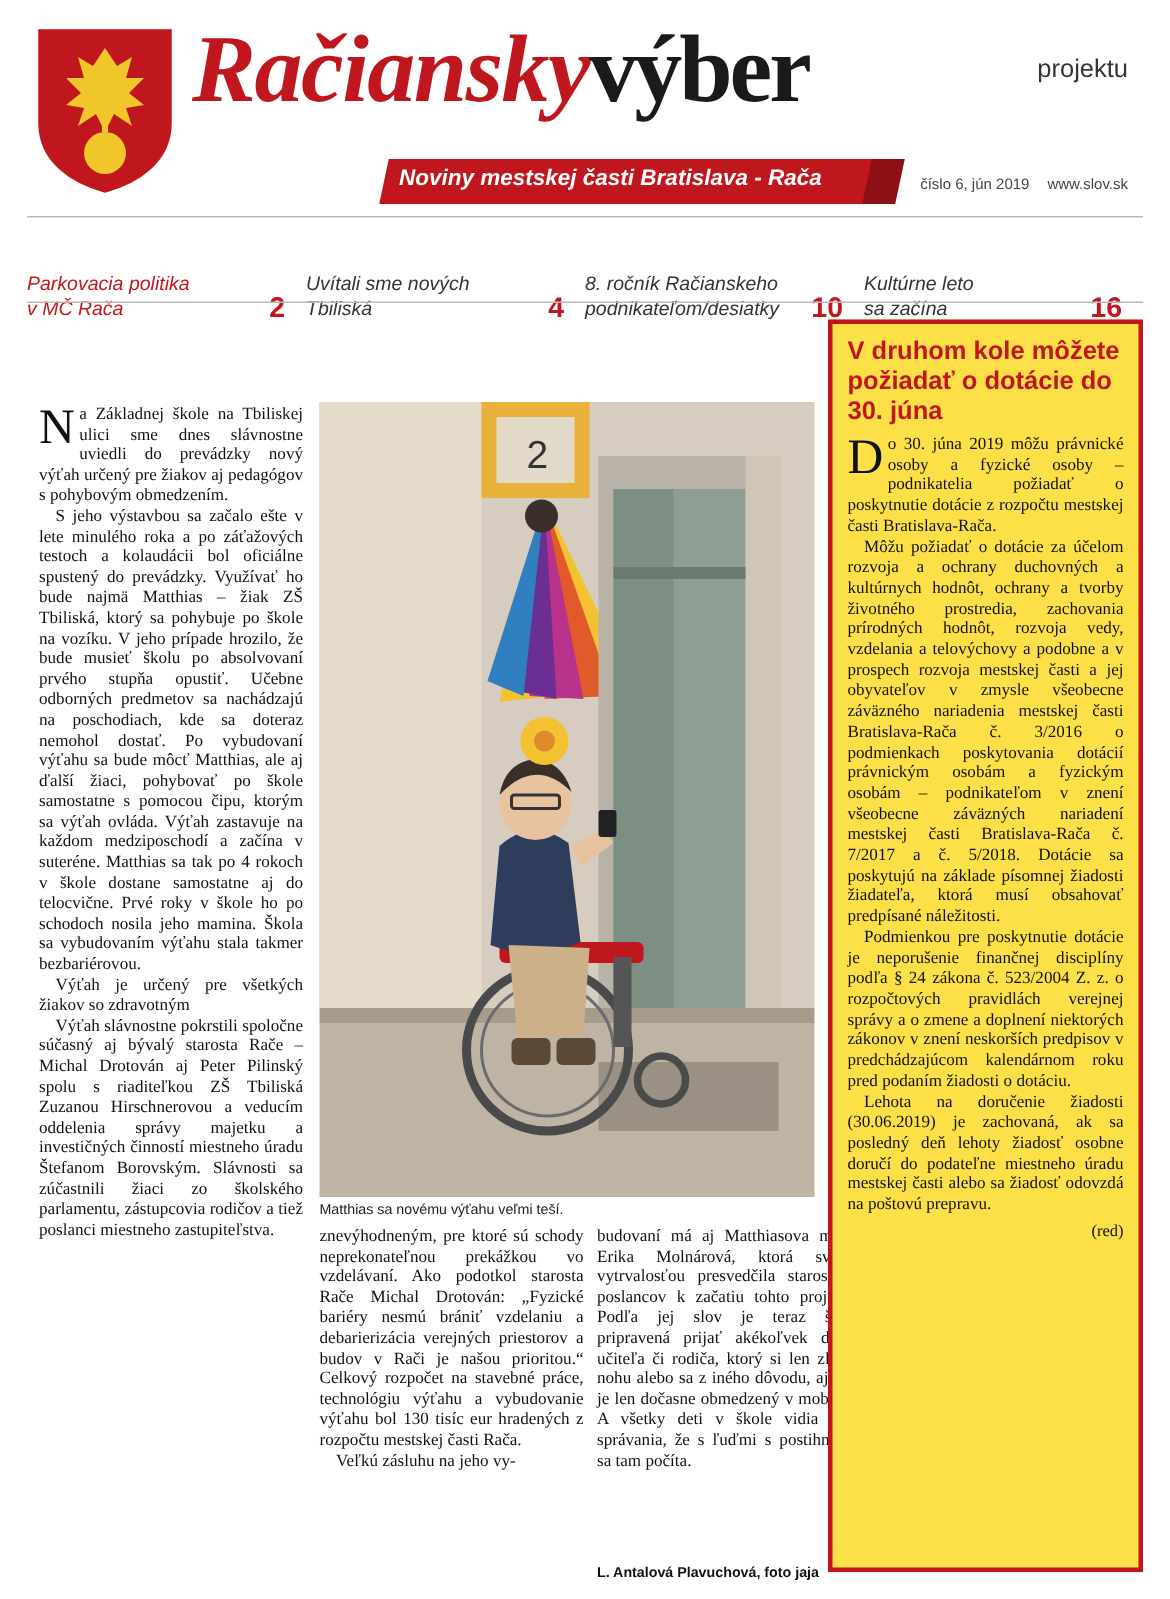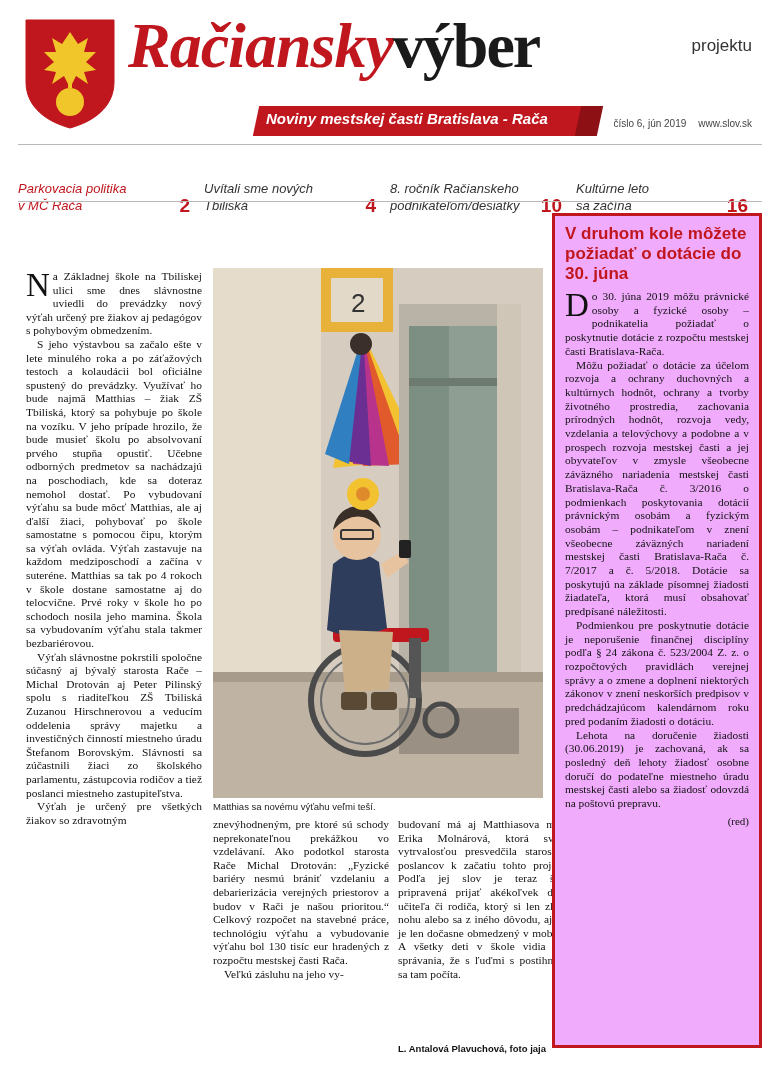--- a/index.html
+++ b/index.html
@@ -193,21 +193,21 @@
   .sidebar {
     position: absolute;
     left: 552px; top: 213px;
     width: 210px;
     border-top: 3px solid #c0161d;
     border-left: 3px solid #c0161d;
     border-right: 3px solid #c0161d;
     border-bottom: 3px solid #c0161d;
     height: 835px;
     padding: 8px 10px 6px 10px;
-    background: #f0abfc;
+    background: #fde047;
   }
   .sidebar h2 {
     margin: 0 0 6px 0;
     color: #c0161d;
     font-family: "Liberation Sans", sans-serif;
     font-weight: bold;
     font-size: 17px;
     line-height: 20px;
   }
   .sidebar .body {
@@ -291,22 +291,22 @@
       <div class="num">16</div>
     </div>
   </div>
 
   <div class="rule-bottom"></div>
 
 
   <div class="col" id="col1">
     <p class="first"><span class="dropcap">N</span><span>a Základnej škole na Tbiliskej ulici sme dnes slávnostne uviedli do prevádzky nový výťah určený pre žiakov aj pedagógov s pohybovým obmedzením.</span></p>
     <p>S jeho výstavbou sa začalo ešte v lete minulého roka a po záťažových testoch a kolaudácii bol oficiálne spustený do prevádzky. Využívať ho bude najmä Matthias – žiak ZŠ Tbiliská, ktorý sa pohybuje po škole na vozíku. V jeho prípade hrozilo, že bude musieť školu po absolvovaní prvého stupňa opustiť. Učebne odborných predmetov sa nachádzajú na poschodiach, kde sa doteraz nemohol dostať. Po vybudovaní výťahu sa bude môcť Matthias, ale aj ďalší žiaci, pohybovať po škole samostatne s pomocou čipu, ktorým sa výťah ovláda. Výťah zastavuje na každom medziposchodí a začína v suteréne. Matthias sa tak po 4 rokoch v škole dostane samostatne aj do telocvične. Prvé roky v škole ho po schodoch nosila jeho mamina. Škola sa vybudovaním výťahu stala takmer bezbariérovou.</p>
+    <p>Výťah je určený pre všetkých žiakov so zdravotným</p>
     <p>Výťah slávnostne pokrstili spoločne súčasný aj bývalý starosta Rače – Michal Drotován aj Peter Pilinský spolu s riaditeľkou ZŠ Tbiliská Zuzanou Hirschnerovou a veducím oddelenia správy majetku a investičných činností miestneho úradu Štefanom Borovským. Slávnosti sa zúčastnili žiaci zo školského parlamentu, zástupcovia rodičov a tiež poslanci miestneho zastupiteľstva.</p>
-    <p>Výťah je určený pre všetkých žiakov so zdravotným</p>
   </div>
 
   <div class="photo">
     <svg width="330" height="530" viewBox="0 0 330 530">
 
       <rect x="0" y="0" width="330" height="530" fill="#d6cdc0"></rect>
       <rect x="0" y="0" width="108" height="530" fill="#e6dccb"></rect>
 
       <rect x="108" y="0" width="72" height="64" fill="#e8b23a"></rect>
       <rect x="118" y="10" width="52" height="44" fill="#e2d9c8"></rect>

